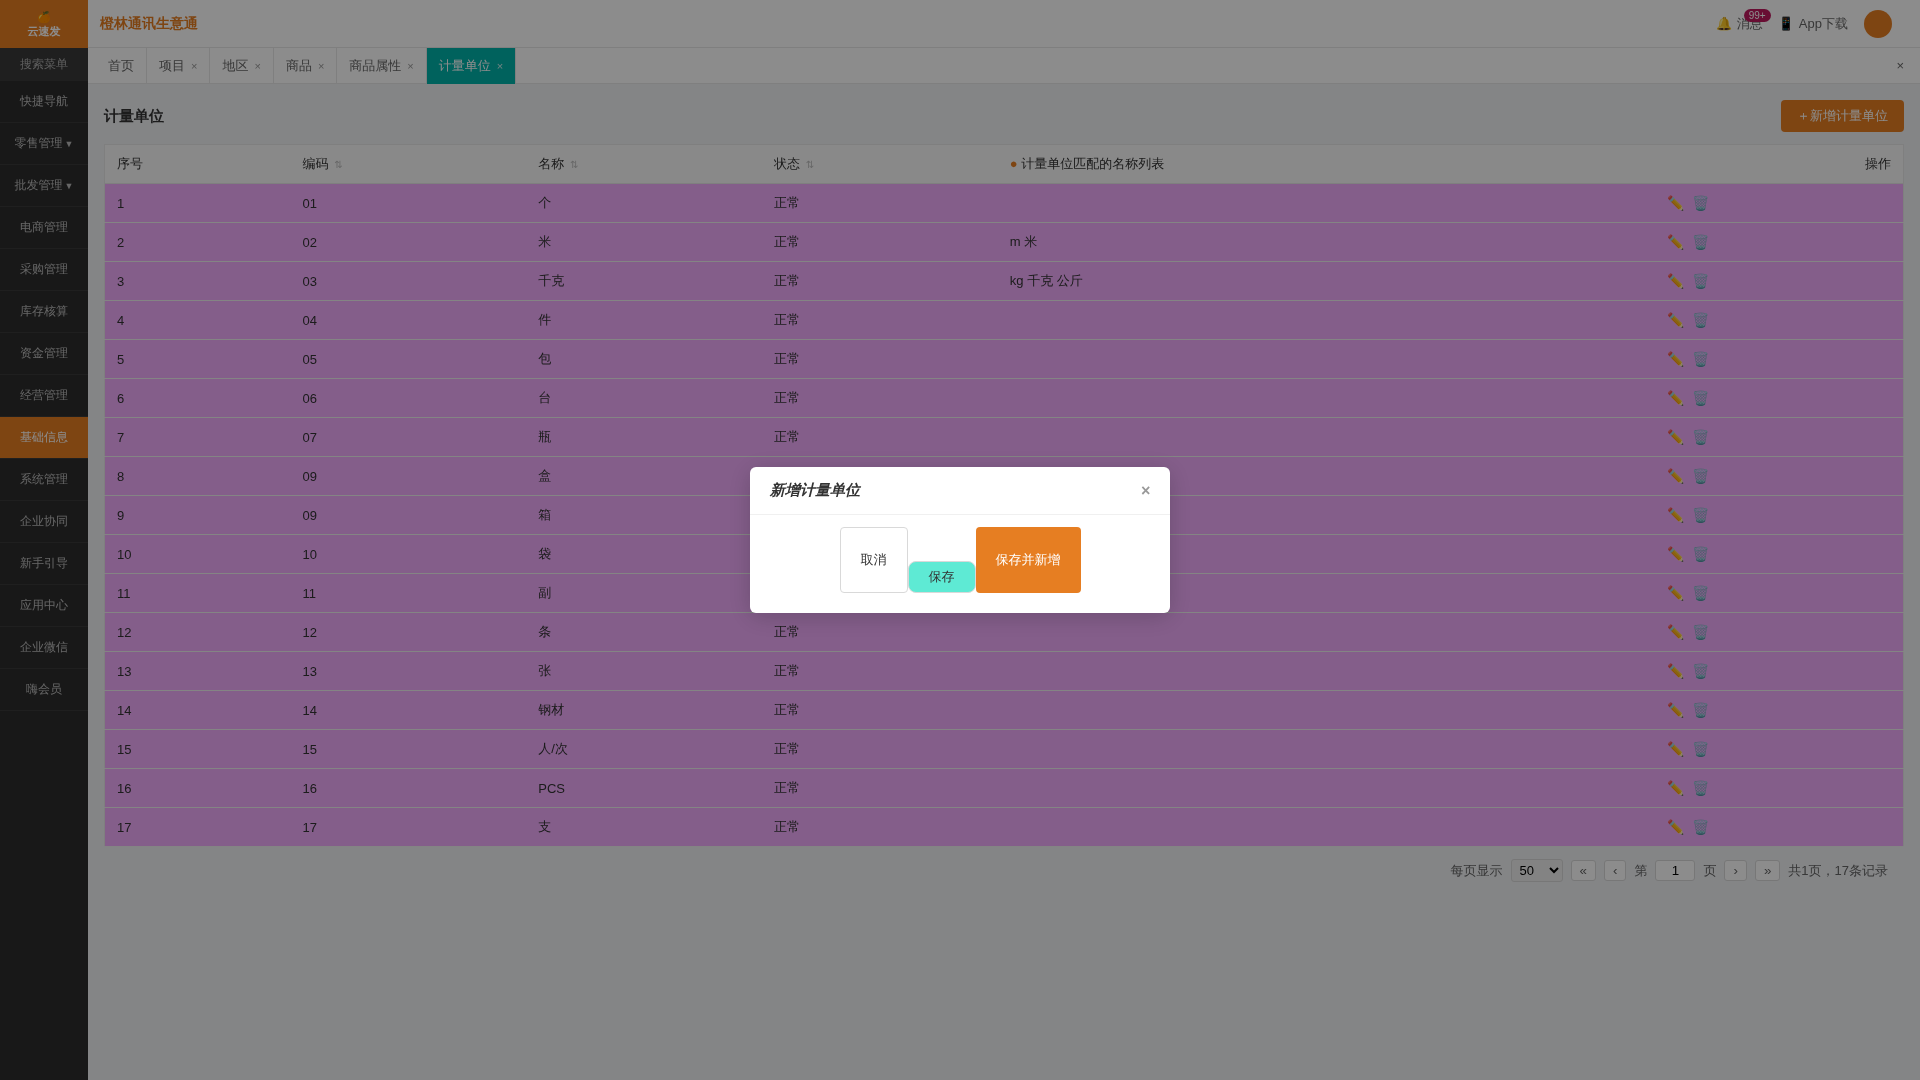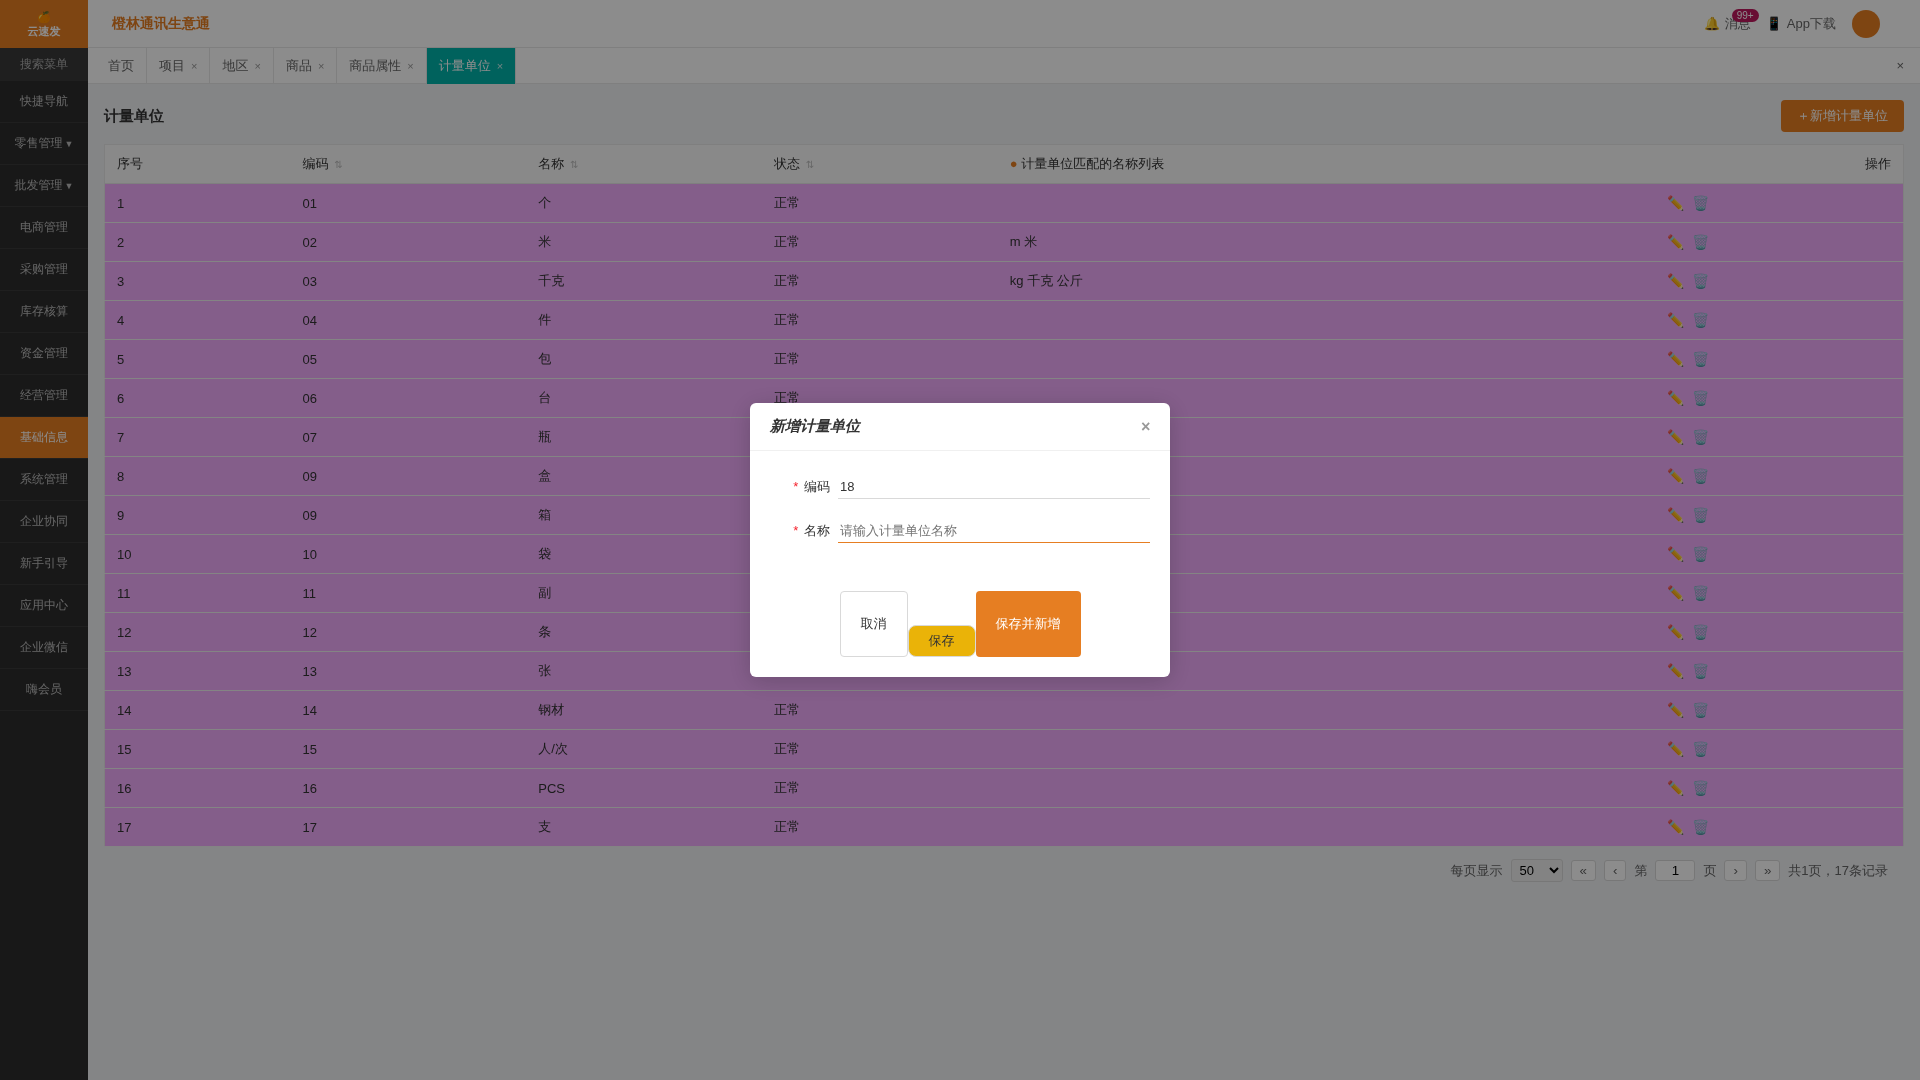--- a/index.html
+++ b/index.html
@@ -61,21 +61,21 @@
       overflow: hidden;
     }
 
     
     .topbar {
       height: 48px;
       background: #fff;
       display: flex;
       align-items: center;
       justify-content: space-between;
-      padding: 0 24px;
+      padding: 0 12px;
       border-bottom: 1px solid #e8e8e8;
       flex-shrink: 0;
       gap: 41px;
     }
     .topbar-left { display: flex; align-items: center; gap: 8px; }
     .topbar-right { display: flex; align-items: center; gap: 16px; }
     .topbar-msg { position: relative; cursor: pointer; color: #666; font-size: 13px; display: flex; align-items: center; gap: 4px; }
     .badge { background: #be185d; color: white; border-radius: 10px; padding: 1px 5px; font-size: 10px; position: absolute; top: -6px; right: -8px; }
     .topbar-app { color: #666; font-size: 13px; cursor: pointer; display: flex; align-items: center; gap: 4px; }
     .avatar { width: 28px; height: 28px; border-radius: 50%; background: #e67e22; cursor: pointer; }
@@ -255,21 +255,21 @@
       border: 1px solid #d9d9d9;
       background: #fff;
       padding: 6px 20px;
       border-radius: 4px;
       cursor: pointer;
       font-size: 13px;
       color: #333;
     }
     .btn-save {
       border: 1px solid #d9d9d9;
-      background: #eab308;
+      background: #5eead4;
       padding: 6px 20px;
       border-radius: 8px;
       cursor: pointer;
       font-size: 13px;
       color: #333;
       margin-top: 34px;
     }
     .btn-save-new {
       background: #e67e22;
       color: white;
@@ -662,35 +662,19 @@
     </div>
   </div>
 </div>
 
 <div class="overlay">
   <div class="modal">
     <div class="modal-header">
       <span>新增计量单位</span>
       <span class="modal-close">×</span>
     </div>
-    <div class="modal-body">
-      <div class="form-row">
-        <label class="form-label">
-          <span class="required">*</span>
-          <span>编码</span>
-        </label>
-        <input class="form-input" type="text" value="18" style="">
-      </div>
-      <div class="form-row">
-        <label class="form-label">
-          <span class="required">*</span>
-          <span>名称</span>
-        </label>
-        <input class="form-input name-input" type="text" placeholder="请输入计量单位名称" style="">
-      </div>
-    </div>
     <div class="modal-footer">
       <button class="btn-cancel">取消</button>
       <button class="btn-save">保存</button>
       <button class="btn-save-new">保存并新增</button>
     </div>
   </div>
 </div>
 
 </body></html>

